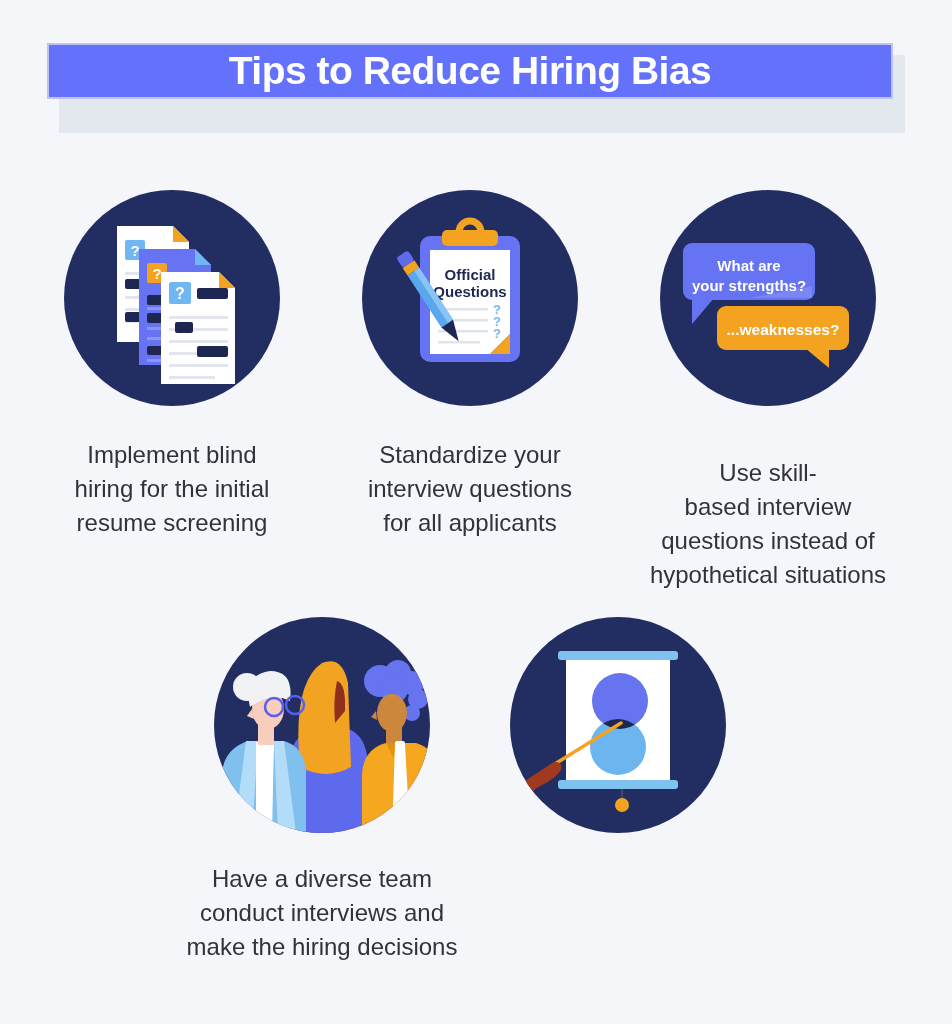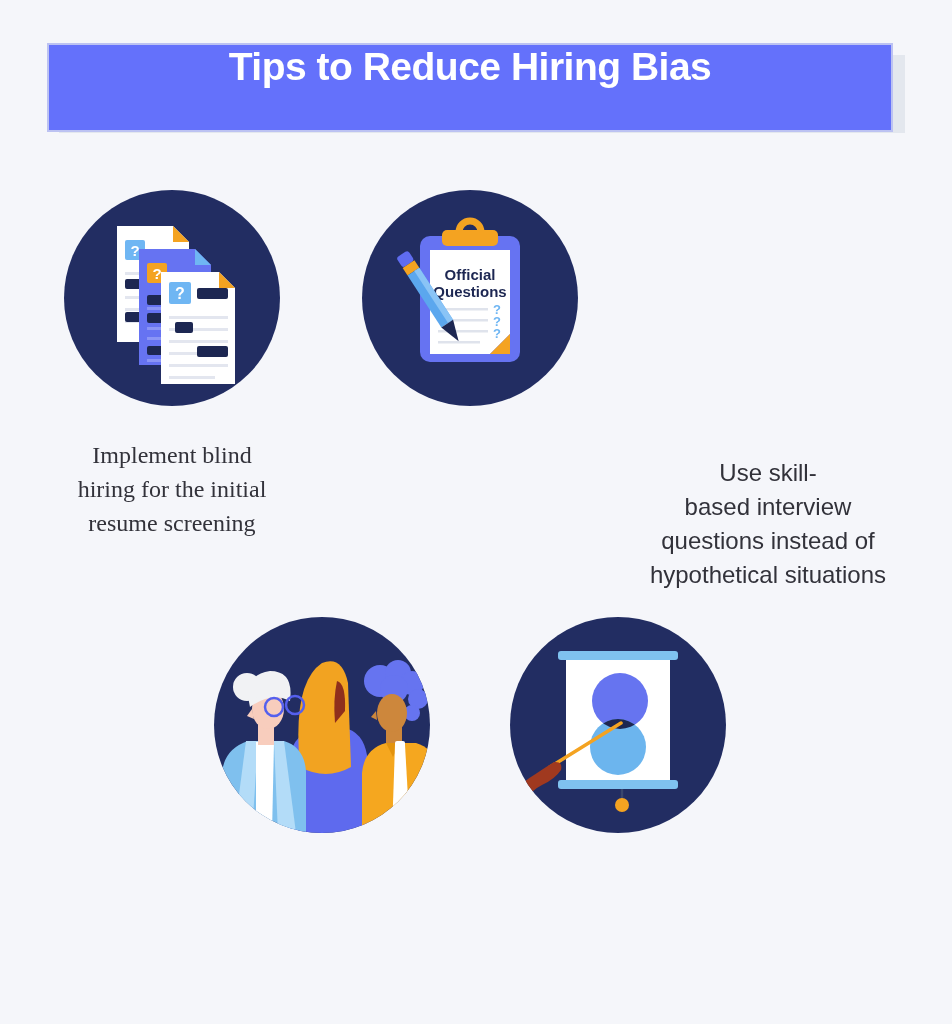--- a/index.html
+++ b/index.html
@@ -1,20 +1,20 @@
 <!DOCTYPE html>
 <html><head>
 <meta charset="utf-8">
 <style>
   html,body{margin:0;padding:0;}
   body{font-family:"Liberation Sans",sans-serif;}
   .page{position:relative;width:952px;height:1024px;background:#f5f6fa;overflow:hidden;}
   .banner-shadow{position:absolute;left:59px;top:55px;width:846px;height:78px;background:#e3e7ee;}
-  .banner{position:absolute;left:47px;top:43px;width:846px;height:89px;background:#6471fb;
-          border:2px solid #bcc2f2;box-sizing:border-box;display:flex;justify-content:center;}
+  .banner{position:absolute;left:47px;top:43px;width:846px;height:56px;background:#6471fb;
+          border:2px solid #bcc2f2;box-sizing:border-box;display:flex;align-items:center;justify-content:center;}
   .banner h1{margin:0;color:#ffffff;font-size:39px;font-weight:bold;letter-spacing:-0.5px;}
   .tip-circle{position:absolute;width:216px;height:216px;}
   .caption{position:absolute;width:300px;color:#32323a;font-size:24px;line-height:34px;
            text-align:center;white-space:pre-line;}
   svg{display:block;}
   svg text{font-family:"Liberation Sans",sans-serif;}
 </style>
 </head>
 <body>
 
@@ -67,21 +67,21 @@
         <rect x="8" y="56" width="59" height="3" fill="#e3e6ef"></rect>
         <rect x="8" y="68" width="59" height="3" fill="#e3e6ef"></rect>
         <rect x="8" y="80" width="59" height="3" fill="#e3e6ef"></rect>
         <rect x="8" y="92" width="59" height="3" fill="#e3e6ef"></rect>
         <rect x="8" y="104" width="46" height="3" fill="#e3e6ef"></rect>
         <rect x="14" y="50" width="18" height="11" rx="2" fill="#1d2752"></rect>
         <rect x="36" y="74" width="31" height="11" rx="2" fill="#1d2752"></rect>
       </g>
     </svg>
   </div>
-  <div class="caption" style="left:22px;top:438px;font-family:Liberation Serif, serif;">Implement blind
+  <div class="caption" style="left:22px;top:438px;">Implement blind
 hiring for the initial
 resume screening</div>
 
   <div class="tip-circle" style="left:362px;top:190px;text-decoration:underline;">
     <svg width="216" height="216" viewBox="0 0 216 216">
       <circle cx="108" cy="108" r="108" fill="#222d62"></circle>
       <g>
         <circle cx="108" cy="42" r="11" fill="none" stroke="#f4a321" stroke-width="7"></circle>
         <rect x="58" y="46" width="100" height="126" rx="10" fill="#6673f2"></rect>
         <path d="M68,60 H148 V144 L128,164 H68 Z" fill="#ffffff"></path>
@@ -99,21 +99,41 @@
       </g>
       <g transform="translate(40,64) rotate(57)">
         <rect x="0" y="-7" width="12" height="14" rx="3" fill="#5f6cf0"></rect>
         <rect x="12" y="-7" width="9" height="14" fill="#f4a321"></rect>
         <rect x="21" y="-7" width="62" height="14" fill="#5ba7ee"></rect>
         <rect x="21" y="-7" width="62" height="6" fill="#8ac4f6"></rect>
         <path d="M83,-7 L104,0 L83,7 Z" fill="#1d2752"></path>
       </g>
     </svg>
   </div>
-
+  <div class="caption" style="left:320px;top:438px;">Standardize your
+interview questions
+for all applicants</div>
+
+  <div class="tip-circle" style="left:660px;top:190px;">
+    <svg width="216" height="216" viewBox="0 0 216 216">
+      <circle cx="108" cy="108" r="108" fill="#222d62"></circle>
+      <g>
+        <rect x="23" y="53" width="132" height="57" rx="9" fill="#6673f2"></rect>
+        <path d="M90,108 L152,96 L152,108 Z" fill="#7b86f5"></path>
+        <path d="M32,108 H54 L32,134 Z" fill="#6673f2"></path>
+        <text x="89" y="81" text-anchor="middle" font-size="15" font-weight="bold" fill="#ffffff">What are</text>
+        <text x="89" y="101" text-anchor="middle" font-size="15" font-weight="bold" fill="#ffffff">your strengths?</text>
+      </g>
+      <g>
+        <rect x="57" y="116" width="132" height="44" rx="9" fill="#f4a321"></rect>
+        <path d="M145,158 H169 V178 Z" fill="#f4a321"></path>
+        <text x="123" y="145" text-anchor="middle" font-size="15.5" font-weight="bold" fill="#ffffff">...weaknesses?</text>
+      </g>
+    </svg>
+  </div>
   <div class="caption" style="left:618px;top:456px;">Use skill-
 based interview
 questions instead of
 hypothetical situations</div>
 
   <div class="tip-circle" style="left:214px;top:617px;">
     <svg width="216" height="216" viewBox="0 0 216 216">
       <defs>
           <clipPath id="clip-people">
             <circle cx="108" cy="108" r="108"></circle>
@@ -153,20 +173,23 @@
           <path d="M162,94 L157,100 L163,103 Z" fill="#cd873c"></path>
           <ellipse cx="178" cy="96" rx="15" ry="19" fill="#cd873c"></ellipse>
           <path d="M148,216 V156 Q150,132 172,126 L202,126 Q222,132 226,156 V216 Z" fill="#f5a71f"></path>
           <polygon points="172,126 186,126 179,140" fill="#e3930d"></polygon>
           <polygon points="181,128 191,128 196,216 178,216" fill="#ffffff"></polygon>
           <rect x="181" y="124" width="10" height="8" rx="2" fill="#ffffff"></rect>
         </g>
       </g>
     </svg>
   </div>
+  <div class="caption" style="left:172px;top:862px;">Have a diverse team
+conduct interviews and
+make the hiring decisions</div>
 
   <div class="tip-circle" style="left:510px;top:617px;">
     <svg width="216" height="216" viewBox="0 0 216 216">
       <defs>
           <clipPath id="clip-venn-top">
             <circle cx="110" cy="84" r="28"></circle>
           </clipPath>
             <clipPath id="clip-chart">
             <circle cx="108" cy="108" r="108"></circle>
           </clipPath>

